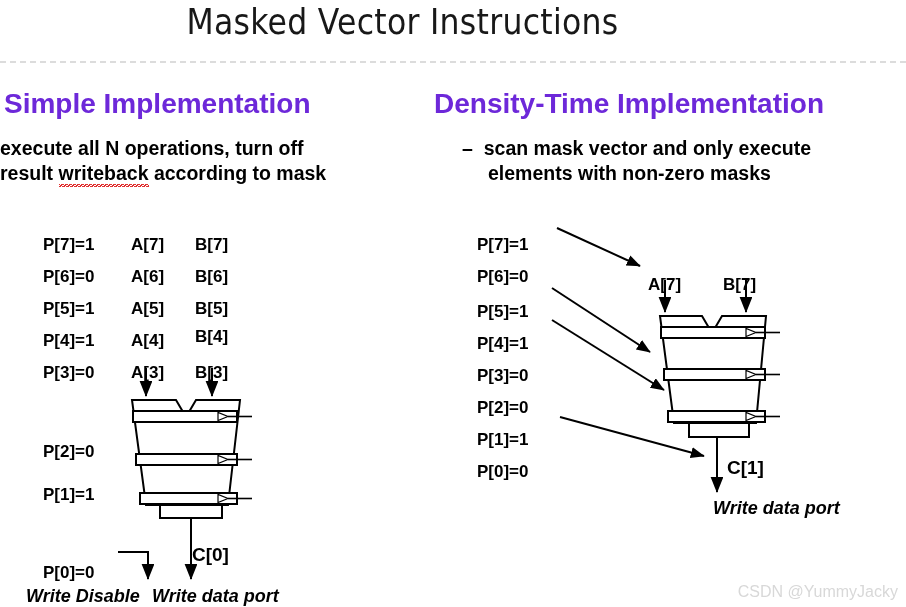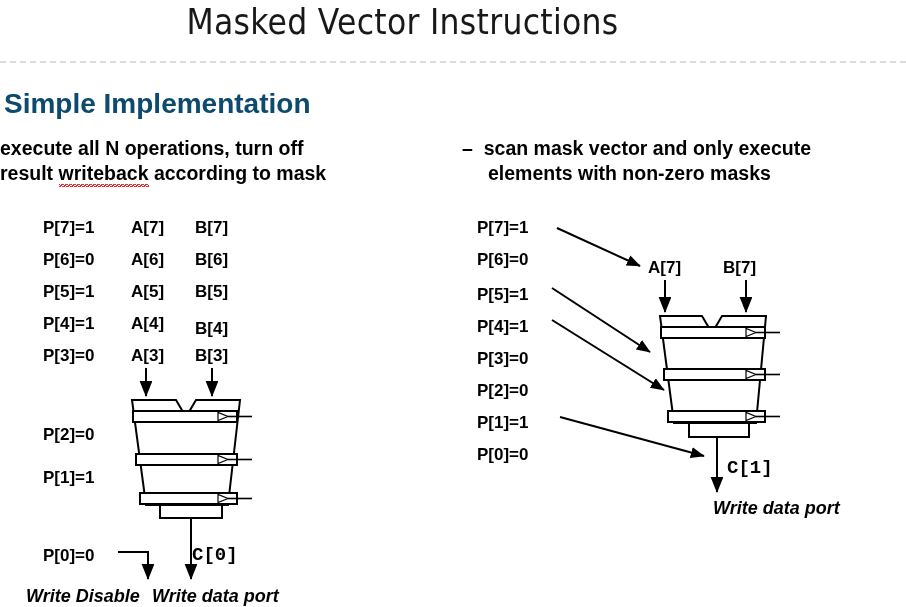--- a/index.html
+++ b/index.html
@@ -39,21 +39,21 @@
     width: 906px;
     height: 0;
     border-top: 2px dashed #dcdcdc;
   }
   
   .col-heading {
     position: absolute;
     font-family: "Liberation Sans", sans-serif;
     font-size: 28px;
     font-weight: bold;
-    color: #0c4a6e;
+    color: #6d28d9;
     white-space: nowrap;
   }
   .col-sub {
     position: absolute;
     font-family: "Liberation Sans", sans-serif;
     font-size: 19.5px;
     font-weight: bold;
     line-height: 25px;
     color: #000;
   }
@@ -69,24 +69,25 @@
     padding-bottom: 3px;
   }
   
   .lbl {
     position: absolute;
     font-family: "Liberation Sans", sans-serif;
     font-size: 17px;
     font-weight: bold;
     color: #000;
     white-space: nowrap;
+    margin-top: 17px;
   }
   .lbl-c {
     position: absolute;
-    font-family: Liberation Mono, monospace;
+    font-family: Liberation Sans, sans-serif;
     font-size: 19px;
     font-weight: bold;
     color: #000;
     white-space: nowrap;
   }
   .lbl-italic {
     position: absolute;
     font-family: "Liberation Sans", sans-serif;
     font-size: 18px;
     font-weight: bold;
@@ -136,37 +137,38 @@
   <div class="lbl" style="left:43px; top:250px;">P[6]=0</div>
   <div class="lbl" style="left:131px; top:250px;">A[6]</div>
   <div class="lbl" style="left:195px; top:250px;">B[6]</div>
 
   <div class="lbl" style="left:43px; top:282px;">P[5]=1</div>
   <div class="lbl" style="left:131px; top:282px;text-align:right;">A[5]</div>
   <div class="lbl" style="left:195px; top:282px;">B[5]</div>
 
   <div class="lbl" style="left:43px; top:314px;">P[4]=1</div>
   <div class="lbl" style="left:131px; top:314px;">A[4]</div>
-  <div class="lbl" style="left:195px; top:319px;">B[4]</div>
+  <div class="lbl" style="left:195px; top:310px;">B[4]</div>
 
   <div class="lbl" style="left:43px; top:346px;">P[3]=0</div>
   <div class="lbl" style="left:131px; top:346px;">A[3]</div>
   <div class="lbl" style="left:195px; top:346px;">B[3]</div>
 
   <div class="lbl" style="left:43px; top:425px;">P[2]=0</div>
   <div class="lbl" style="left:43px; top:468px;">P[1]=1</div>
 
   <div class="lbl-c" style="left:160px; top:420px;">C[2]</div>
   <div class="lbl-c" style="left:160px; top:463px;">C[1]</div>
 
   <div class="lbl" style="left:43px; top:546px;">P[0]=0</div>
   <div class="lbl-c" style="left:192px; top:544px;">C[0]</div>
   <div class="lbl-italic" style="left:26px; top:586px;text-align:center;">Write Disable</div>
   <div class="lbl-italic" style="left:152px; top:586px;">Write data port</div>
 
+  <div class="col-heading" style="left:434px; top:88px;">Density-Time Implementation</div>
 
   <div class="col-sub" style="left:462px; top:136px; width:440px; text-indent:-26px; padding-left:26px;">
     <span>–</span>&nbsp;&nbsp;<span>scan mask vector and only execute</span><br>
     <span>elements with non-zero masks</span>
   </div>
 
   <div class="lbl" style="left:477px; top:218px;">P[7]=1</div>
   <div class="lbl" style="left:477px; top:250px;">P[6]=0</div>
   <div class="lbl" style="left:477px; top:285px;">P[5]=1</div>
   <div class="lbl" style="left:477px; top:317px;">P[4]=1</div>
@@ -241,14 +243,15 @@
     </g>
 
     <g>
       <line x1="557" y1="228" x2="640" y2="266" stroke="#000" stroke-width="2" marker-end="url(#ah-sm)"></line>
       <line x1="552" y1="288" x2="650" y2="352" stroke="#000" stroke-width="2" marker-end="url(#ah-sm)"></line>
       <line x1="552" y1="320" x2="664" y2="390" stroke="#000" stroke-width="2" marker-end="url(#ah-sm)"></line>
       <line x1="560" y1="417" x2="704" y2="456" stroke="#000" stroke-width="2" marker-end="url(#ah-sm)"></line>
     </g>
   </svg>
 
+  <div class="watermark">CSDN @YummyJacky</div>
 
 </div>
 
 </body></html>

